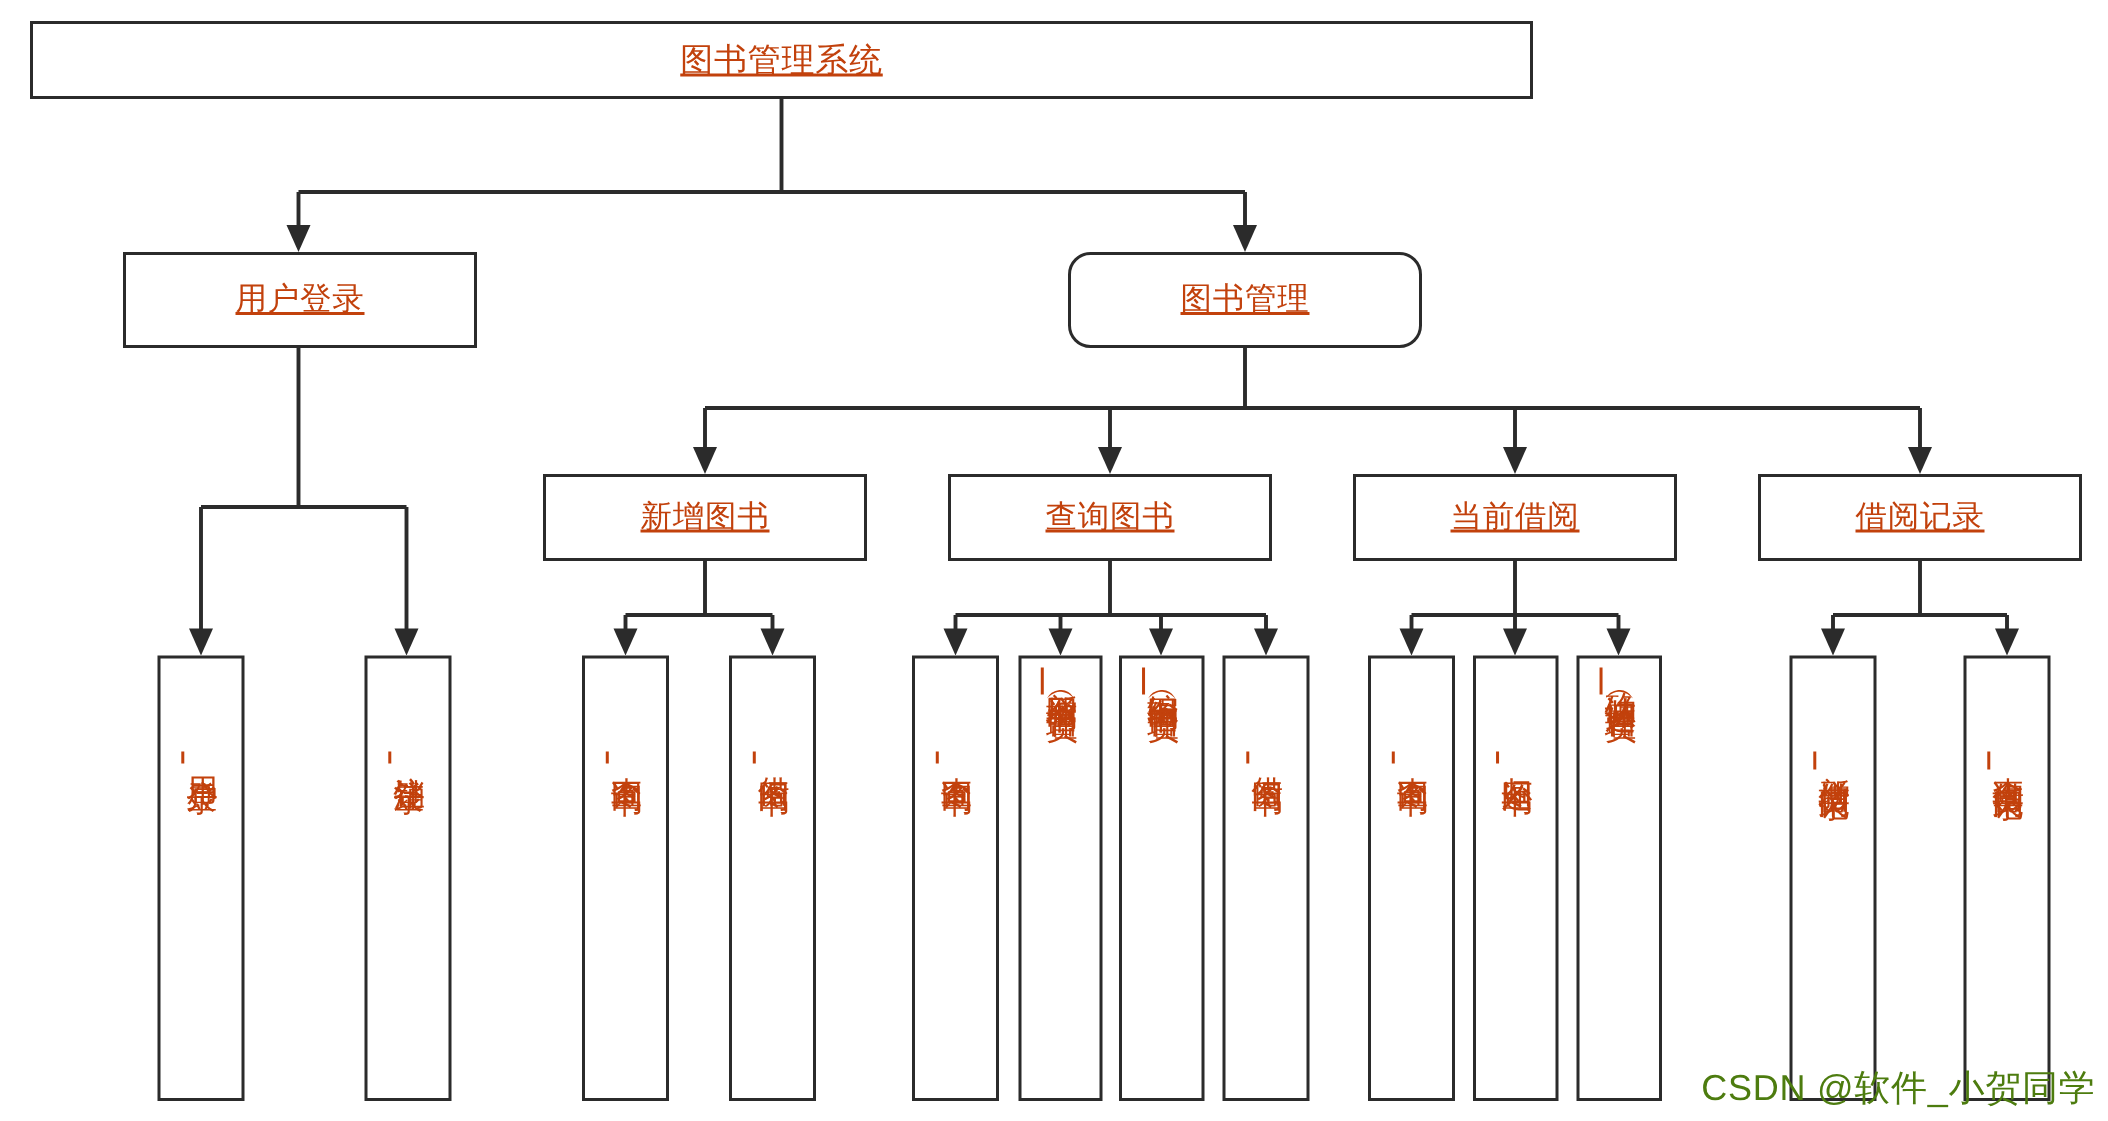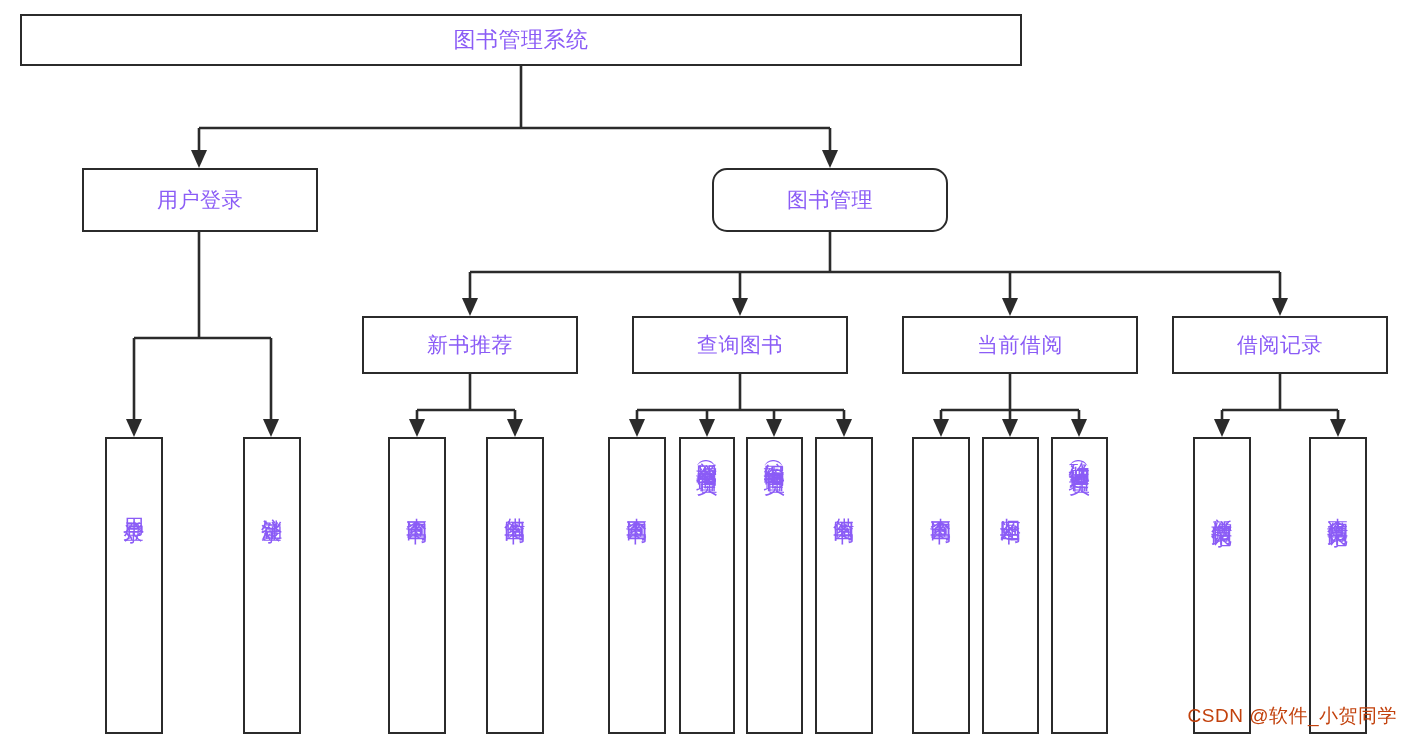--- a/index.html
+++ b/index.html
@@ -45,22 +45,23 @@
     border: 2.6px solid #2b2b2b;
     display: flex;
     align-items: center;
     justify-content: center;
     z-index: 3;
   }
   .node .label {
     font-size: 21px;
     line-height: 1.15;
     letter-spacing: 0.5px;
-    color: #8b5cf6;
+    color: #c2410c;
     white-space: nowrap;
+    text-decoration: underline;
   }
   .node.root .label { font-size: 22px; }
   .node.lvl2 .label { font-size: 21px; }
   .node.lvl3 .label { font-size: 21px; }
   
   .node.leaf {
     align-items: flex-start;
     justify-content: center;
     padding-top: 6px;
   }
@@ -73,23 +74,23 @@
     white-space: nowrap;
     text-align: left;
   }
   .node.leaf.center .label {
     margin-top: 56px;
   }
   
   #watermark {
     position: absolute;
     right: 8px;
-    bottom: 18px;
-    font-size: 19px;
-    color: #c2410c;
+    bottom: 6px;
+    font-size: 24px;
+    color: #4d7c0f;
     letter-spacing: 0.5px;
     z-index: 6;
     white-space: nowrap;
   }
 </style>
 </head>
 <body>
 
 <div id="canvas">
 
@@ -164,28 +165,28 @@
 
   <div class="node lvl2" style="left:82px; top:168px; width:236px; height:64px;">
     <span class="label">用户登录</span>
   </div>
 
   <div class="node lvl2" style="left:712px; top:168px; width:236px; height:64px;border-radius:15px;">
     <span class="label">图书管理</span>
   </div>
 
   <div class="node lvl3" style="left:362px; top:316px; width:216px; height:58px;">
-    <span class="label">新书推荐</span>
+    <span class="label">新增图书</span>
   </div>
 
   <div class="node lvl3" style="left:632px; top:316px; width:216px; height:58px;">
     <span class="label">查询图书</span>
   </div>
 
-  <div class="node lvl3" style="left:902px; top:316px; width:236px; height:58px;">
+  <div class="node lvl3" style="left:902px; top:316px; width:216px; height:58px;">
     <span class="label">当前借阅</span>
   </div>
 
   <div class="node lvl3" style="left:1172px; top:316px; width:216px; height:58px;justify-content:center;">
     <span class="label">借阅记录</span>
   </div>
 
   <div class="node leaf center" style="left:105px; top:437px; width:58px; height:297px;">
     <span class="label">用户登录</span>
   </div>

